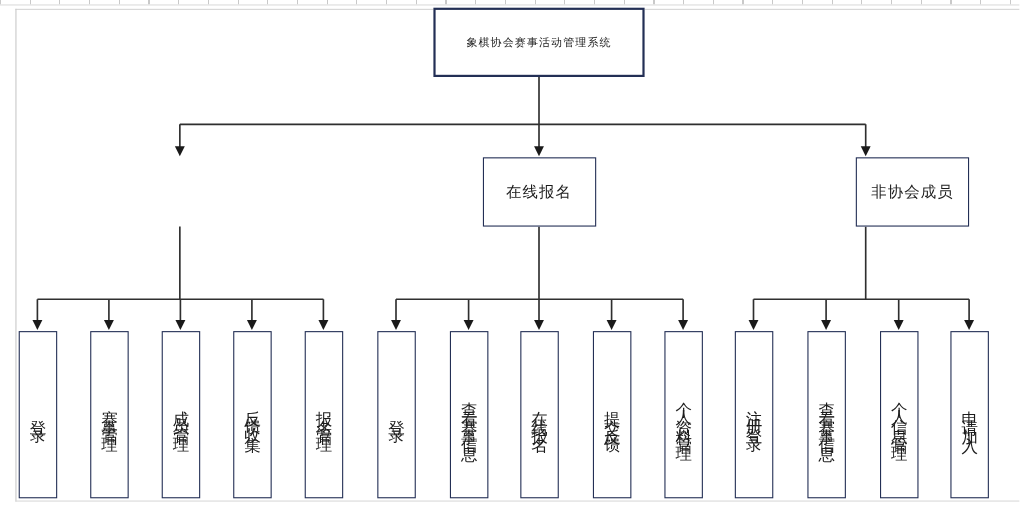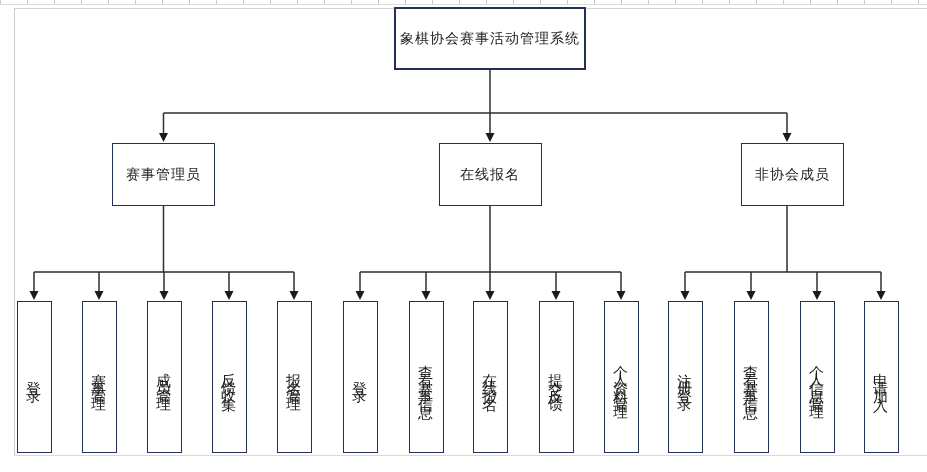--- a/index.html
+++ b/index.html
@@ -37,21 +37,21 @@
     position:absolute;
     background:#ffffff;
     border:1.5px solid #232f55;
     box-sizing:border-box;
     display:flex;align-items:center;justify-content:center;
     font-size:14px;
     letter-spacing:1px;
     cursor:default;
     z-index:2;
   }
-  .node.root{border-width:2px;font-size:14px;}
+  .node.root{border-width:2px;font-size:10px;}
   .node.leaf{
     width:35px;top:301px;height:152px;
     writing-mode:vertical-rl;
     text-orientation:upright;
     letter-spacing:8px;
     font-size:15px;
     line-height:1;
   }
   .node span{white-space:nowrap;}
 </style>
@@ -98,27 +98,24 @@
       <polygon points="746.5,291 755.5,291 751,300"></polygon>
       <polygon points="812.5,291 821.5,291 817,300"></polygon>
       <polygon points="876.5,291 885.5,291 881,300"></polygon>
     </g>
   </svg>
 
   <div class="node root" style="left:394px;top:7px;width:192px;height:63px">
     <span>象棋协会赛事活动管理系统</span>
   </div>
 
-  <div class="node" style="left:112px;top:143px;width:103px;height:63px">
-    <span>赛事管理员</span>
-  </div>
   <div class="node" style="left:438.5px;top:143px;width:103px;height:63px">
     <span>在线报名</span>
   </div>
-  <div class="node" style="left:741px;top:143px;width:103px;height:63px">
+  <div class="node" style="left:778px;top:143px;width:103px;height:63px">
     <span>非协会成员</span>
   </div>
 
   <div class="node leaf" style="left:16.5px">
     <span>登录</span>
   </div>
   <div class="node leaf" style="left:81.5px">
     <span>赛事管理</span>
   </div>
   <div class="node leaf" style="left:146.5px">

